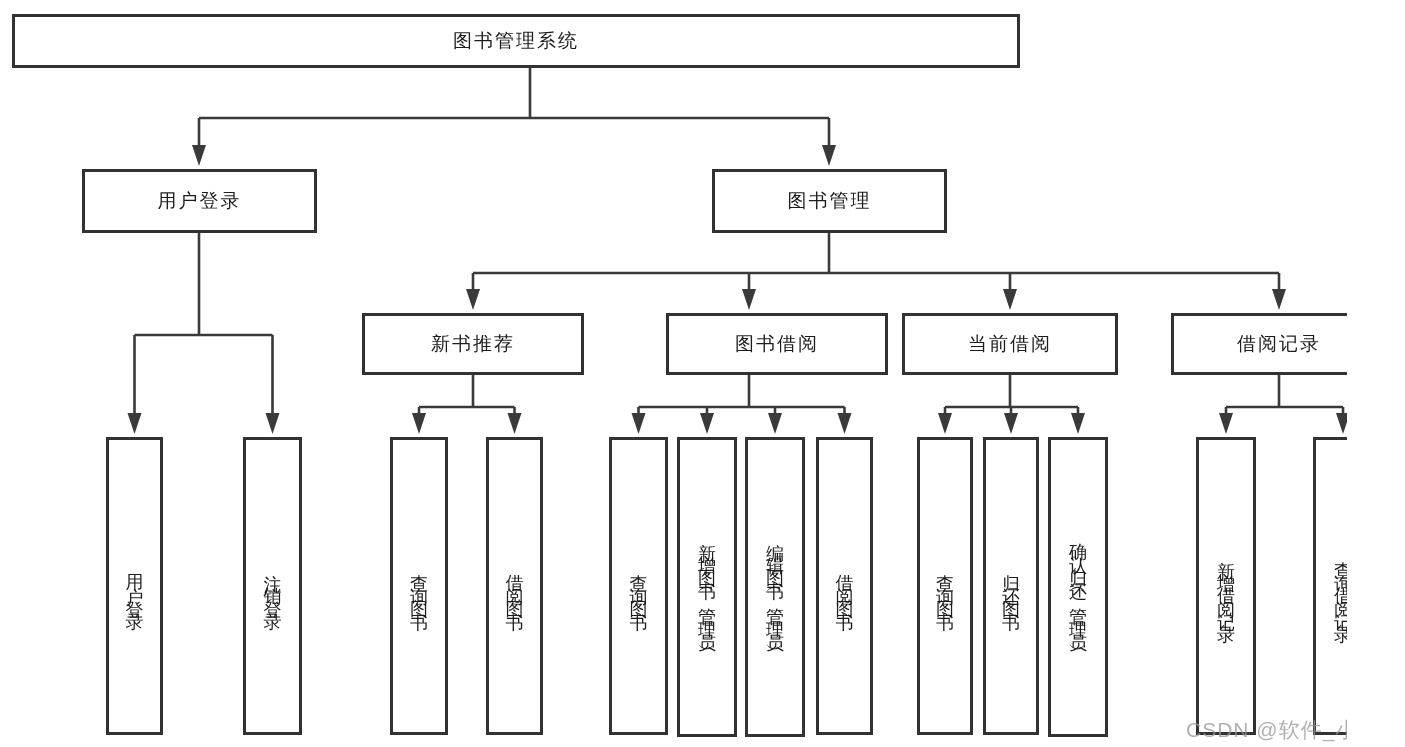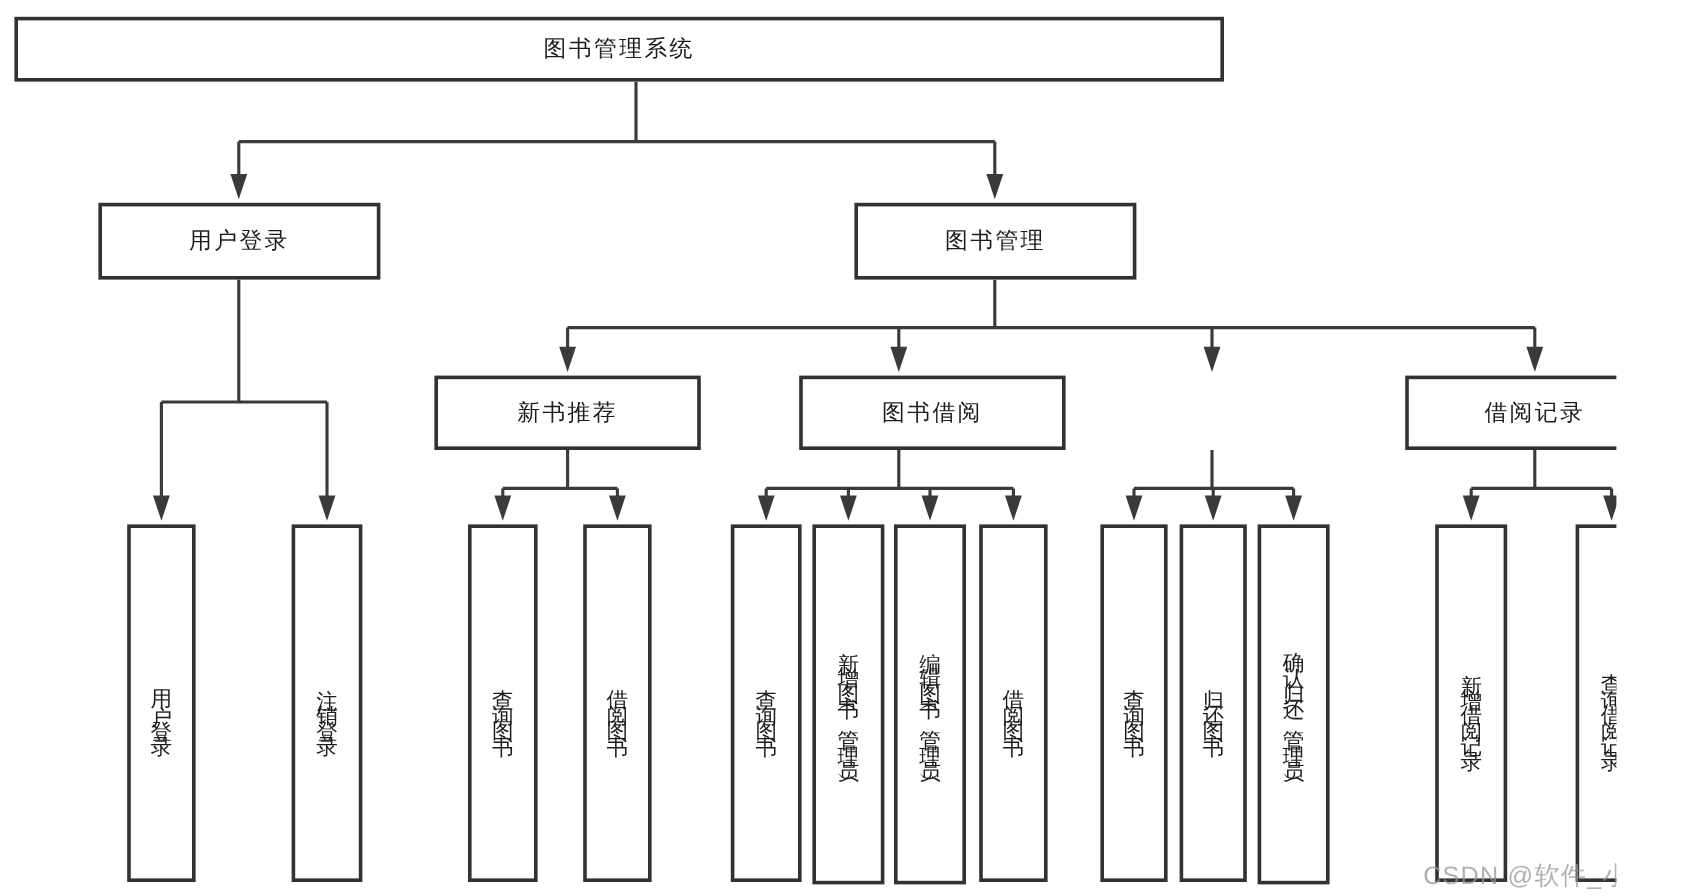--- a/index.html
+++ b/index.html
@@ -76,20 +76,23 @@
   <div class="box" style="left:712px; top:169px; width:235px; height:64px;">
     <span class="h-label">图书管理</span>
   </div>
 
   <div class="box" style="left:362px; top:313px; width:222px; height:62px;">
     <span class="h-label">新书推荐</span>
   </div>
   <div class="box" style="left:638px; top:313px; width:222px; height:62px;margin-left:28px;">
     <span class="h-label">图书借阅</span>
   </div>
+  <div class="box" style="left:902px; top:313px; width:216px; height:62px;">
+    <span class="h-label">当前借阅</span>
+  </div>
   <div class="box" style="left:1171px; top:313px; width:216px; height:62px;justify-content:center;">
     <span class="h-label">借阅记录</span>
   </div>
 
   <div class="box" style="left:106px; top:437px; width:57px; height:298px;">
     <span class="v-label">用户登录</span>
   </div>
   <div class="box" style="left:243px; top:437px; width:59px; height:298px;">
     <span class="v-label">注销登录</span>
   </div>

